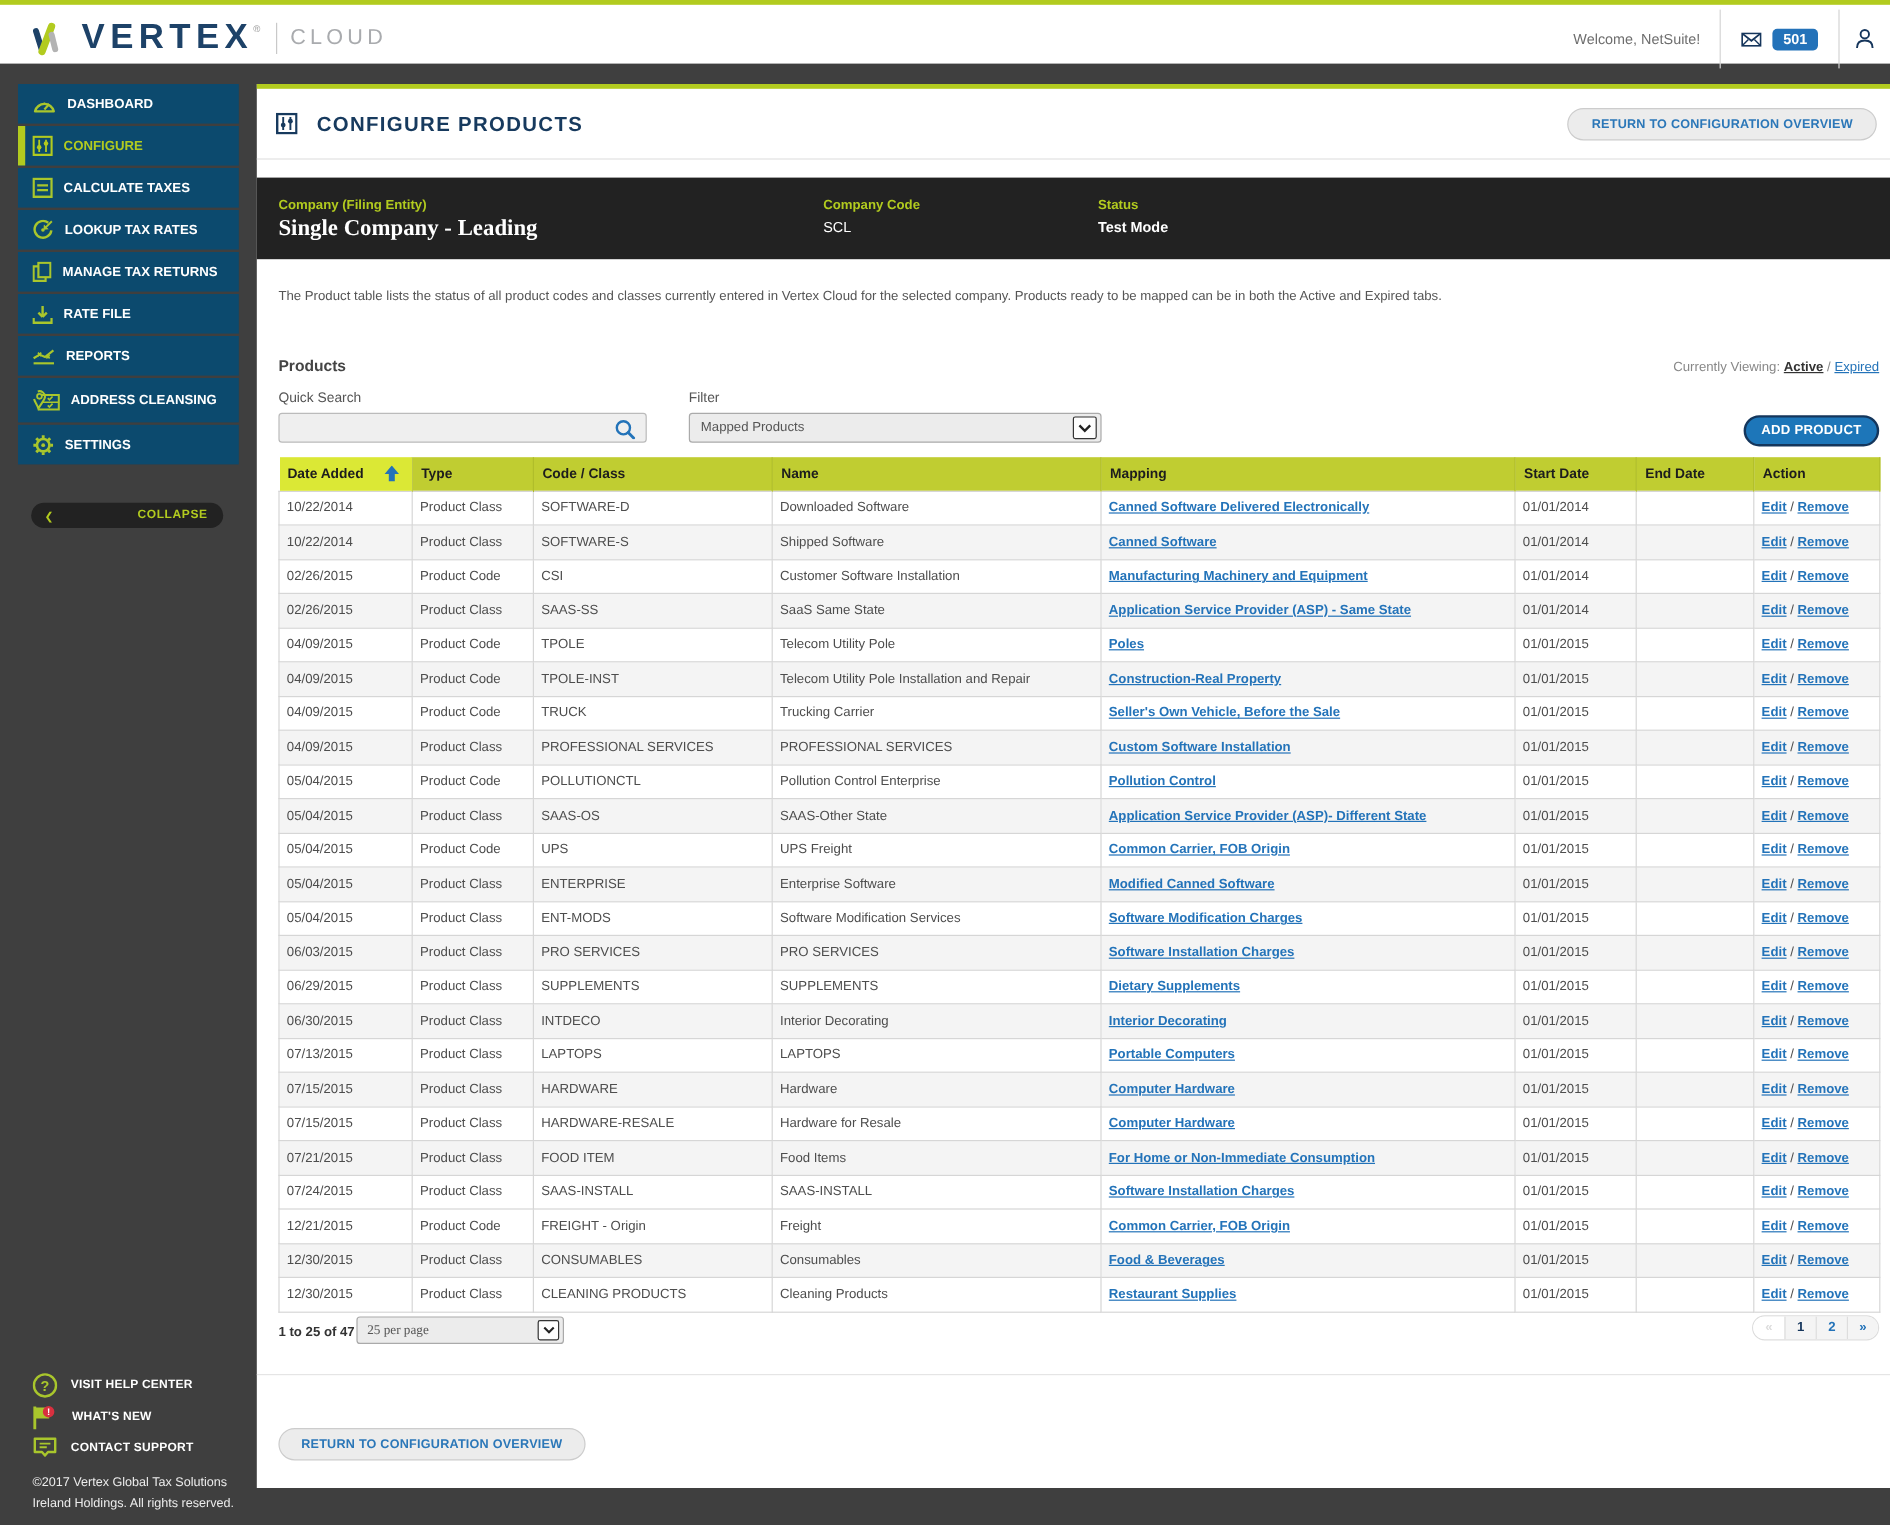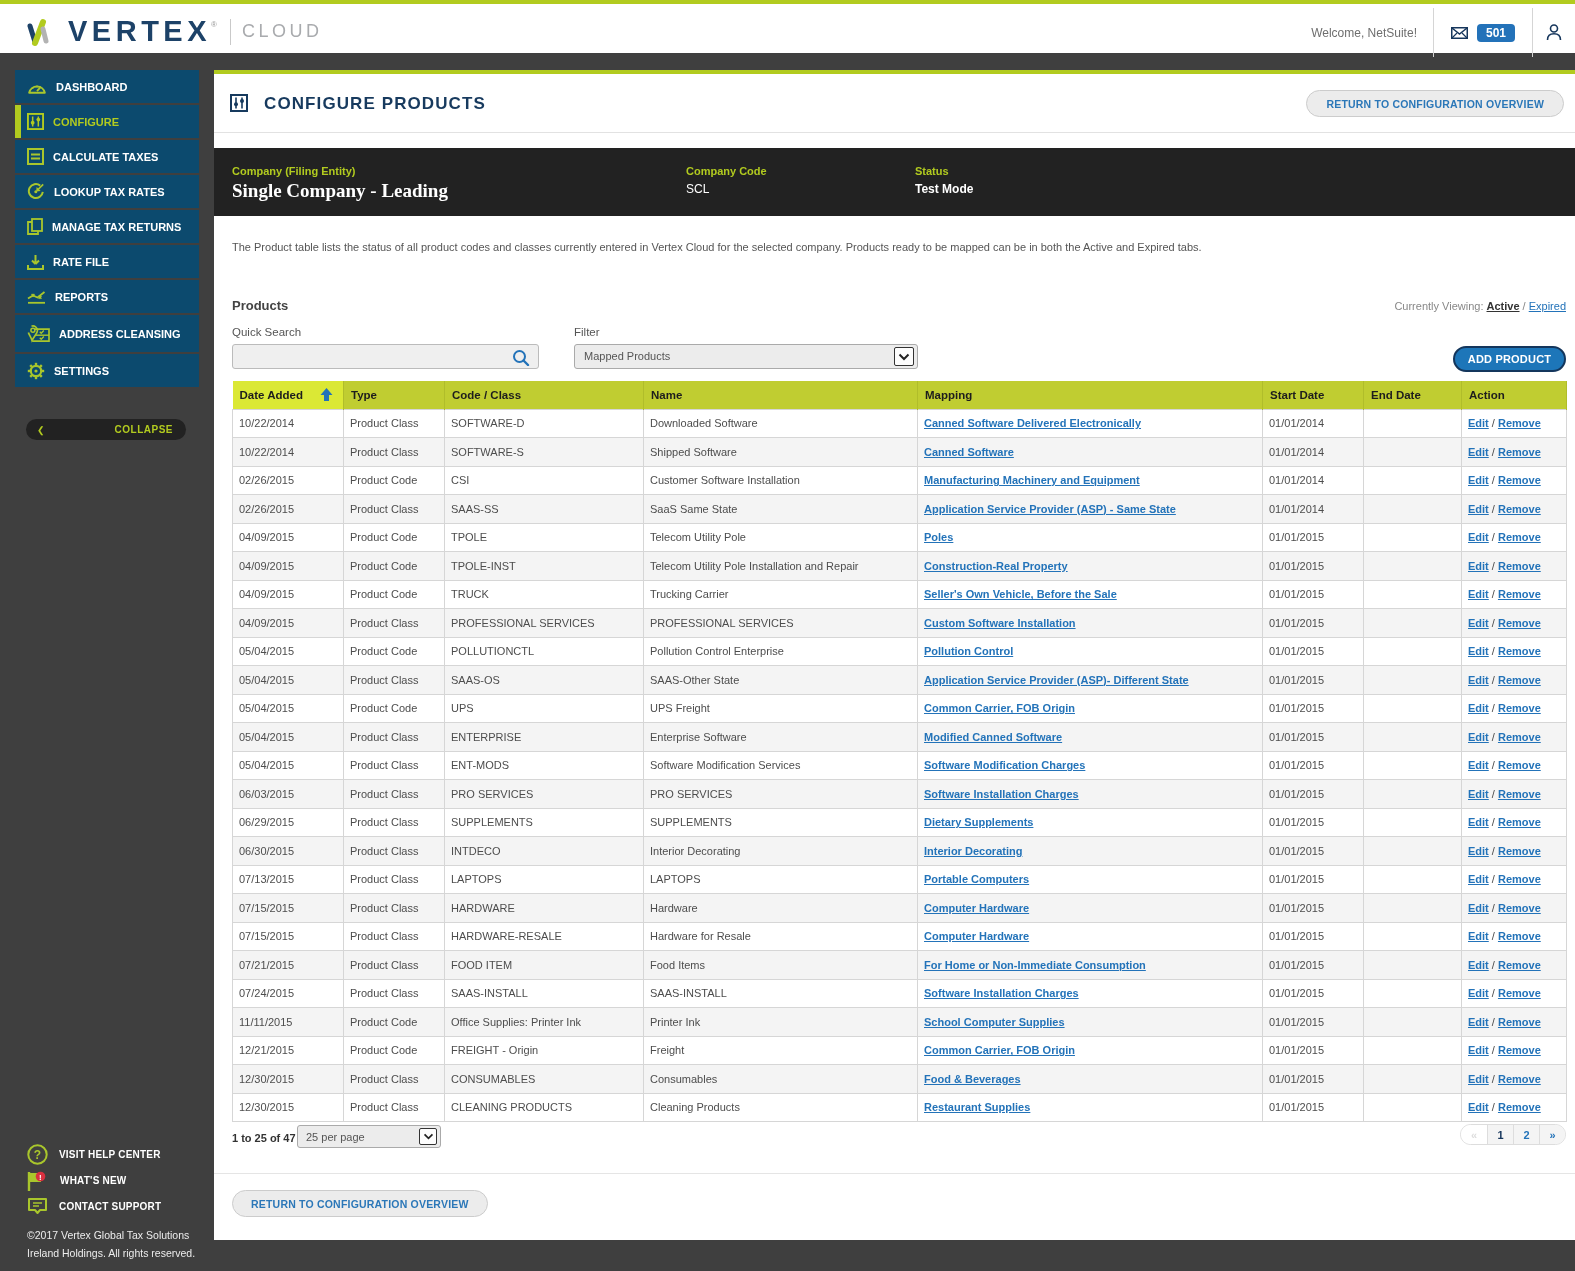--- a/index.html
+++ b/index.html
@@ -62,21 +62,21 @@
 th { background:#c0cd31; height:28px; text-align:left; font-size:11.5px; color:#1d1d1d; padding:0 0 0 7px; border-right:1px solid #b0bd2a; font-weight:bold; white-space:nowrap; }
 th.sorted { background:#dbe835; position:relative; }
 td { height:28.5px; border:1px solid #d6d6d6; padding:0 0 0 6px; overflow:hidden; white-space:nowrap; }
 tr.alt td { background:#f4f4f4; }
 td a.map { color:#2373b9; font-weight:bold; text-decoration:underline; }
 td.act a { color:#2373b9; font-weight:bold; text-decoration:underline; }
 .arrow-up { position:absolute; left:87px; top:7px; }
 
 .pagerrow { margin:2px 9px 0 18px; position:relative; height:26px; }
 .counts { position:absolute; left:0; top:8px; font-size:11px; font-weight:bold; color:#333; }
-.perpage { position:absolute; left:65px; top:1px; width:144px; height:23px; border:1px solid #aaa; border-radius:3px; background:#ececec; font-size:11px; color:#555; }
+.perpage { position:absolute; left:65px; top:1px; width:173px; height:23px; border:1px solid #aaa; border-radius:3px; background:#ececec; font-size:11px; color:#555;font-family:Liberation Serif, serif; }
 .perpage .ftext { position:absolute; left:8px; top:5px; }
 .perpage .f-chev { width:18px; height:17px; }
 .pager { position:absolute; right:0; top:0; height:21px; display:flex; border:1px solid #ddd; border-radius:11px; overflow:hidden; font-size:11px; font-weight:bold; }
 .pg { width:26px; display:flex; align-items:center; justify-content:center; background:#f4f4f4; border-left:1px solid #ddd; color:#2373b9; }
 .pg:first-child { border-left:none; background:#fff; color:#ddd; }
 .pg.cur { color:#16365c; }
 .footrule { border:none; border-top:1px solid #e5e5e5; margin:23px 0 0 0; }
 .btn-return { position:absolute; left:18px; top:1116px; height:27px; background:#ececec; border:1px solid #ccc; border-radius:14px; color:#2b77b8; font-weight:bold; font-size:10.5px; letter-spacing:0.2px; padding:0 18px; display:flex; align-items:center; }
 </style>
 </head>
@@ -475,30 +475,20 @@
 <tr>
           <td>07/24/2015</td>
           <td>Product Class</td>
           <td>SAAS-INSTALL</td>
           <td>SAAS-INSTALL</td>
           <td><a class="map">Software Installation Charges</a></td>
           <td>01/01/2015</td>
           <td></td>
           <td class="act"><a class="ed">Edit</a> / <a class="ed">Remove</a></td>
         </tr>
-<tr class="alt">
-          <td>11/11/2015</td>
-          <td>Product Code</td>
-          <td>Office Supplies: Printer Ink</td>
-          <td>Printer Ink</td>
-          <td><a class="map">School Computer Supplies</a></td>
-          <td>01/01/2015</td>
-          <td></td>
-          <td class="act"><a class="ed">Edit</a> / <a class="ed">Remove</a></td>
-        </tr>
 <tr>
           <td>12/21/2015</td>
           <td>Product Code</td>
           <td>FREIGHT - Origin</td>
           <td>Freight</td>
           <td><a class="map">Common Carrier, FOB Origin</a></td>
           <td>01/01/2015</td>
           <td></td>
           <td class="act"><a class="ed">Edit</a> / <a class="ed">Remove</a></td>
         </tr>

